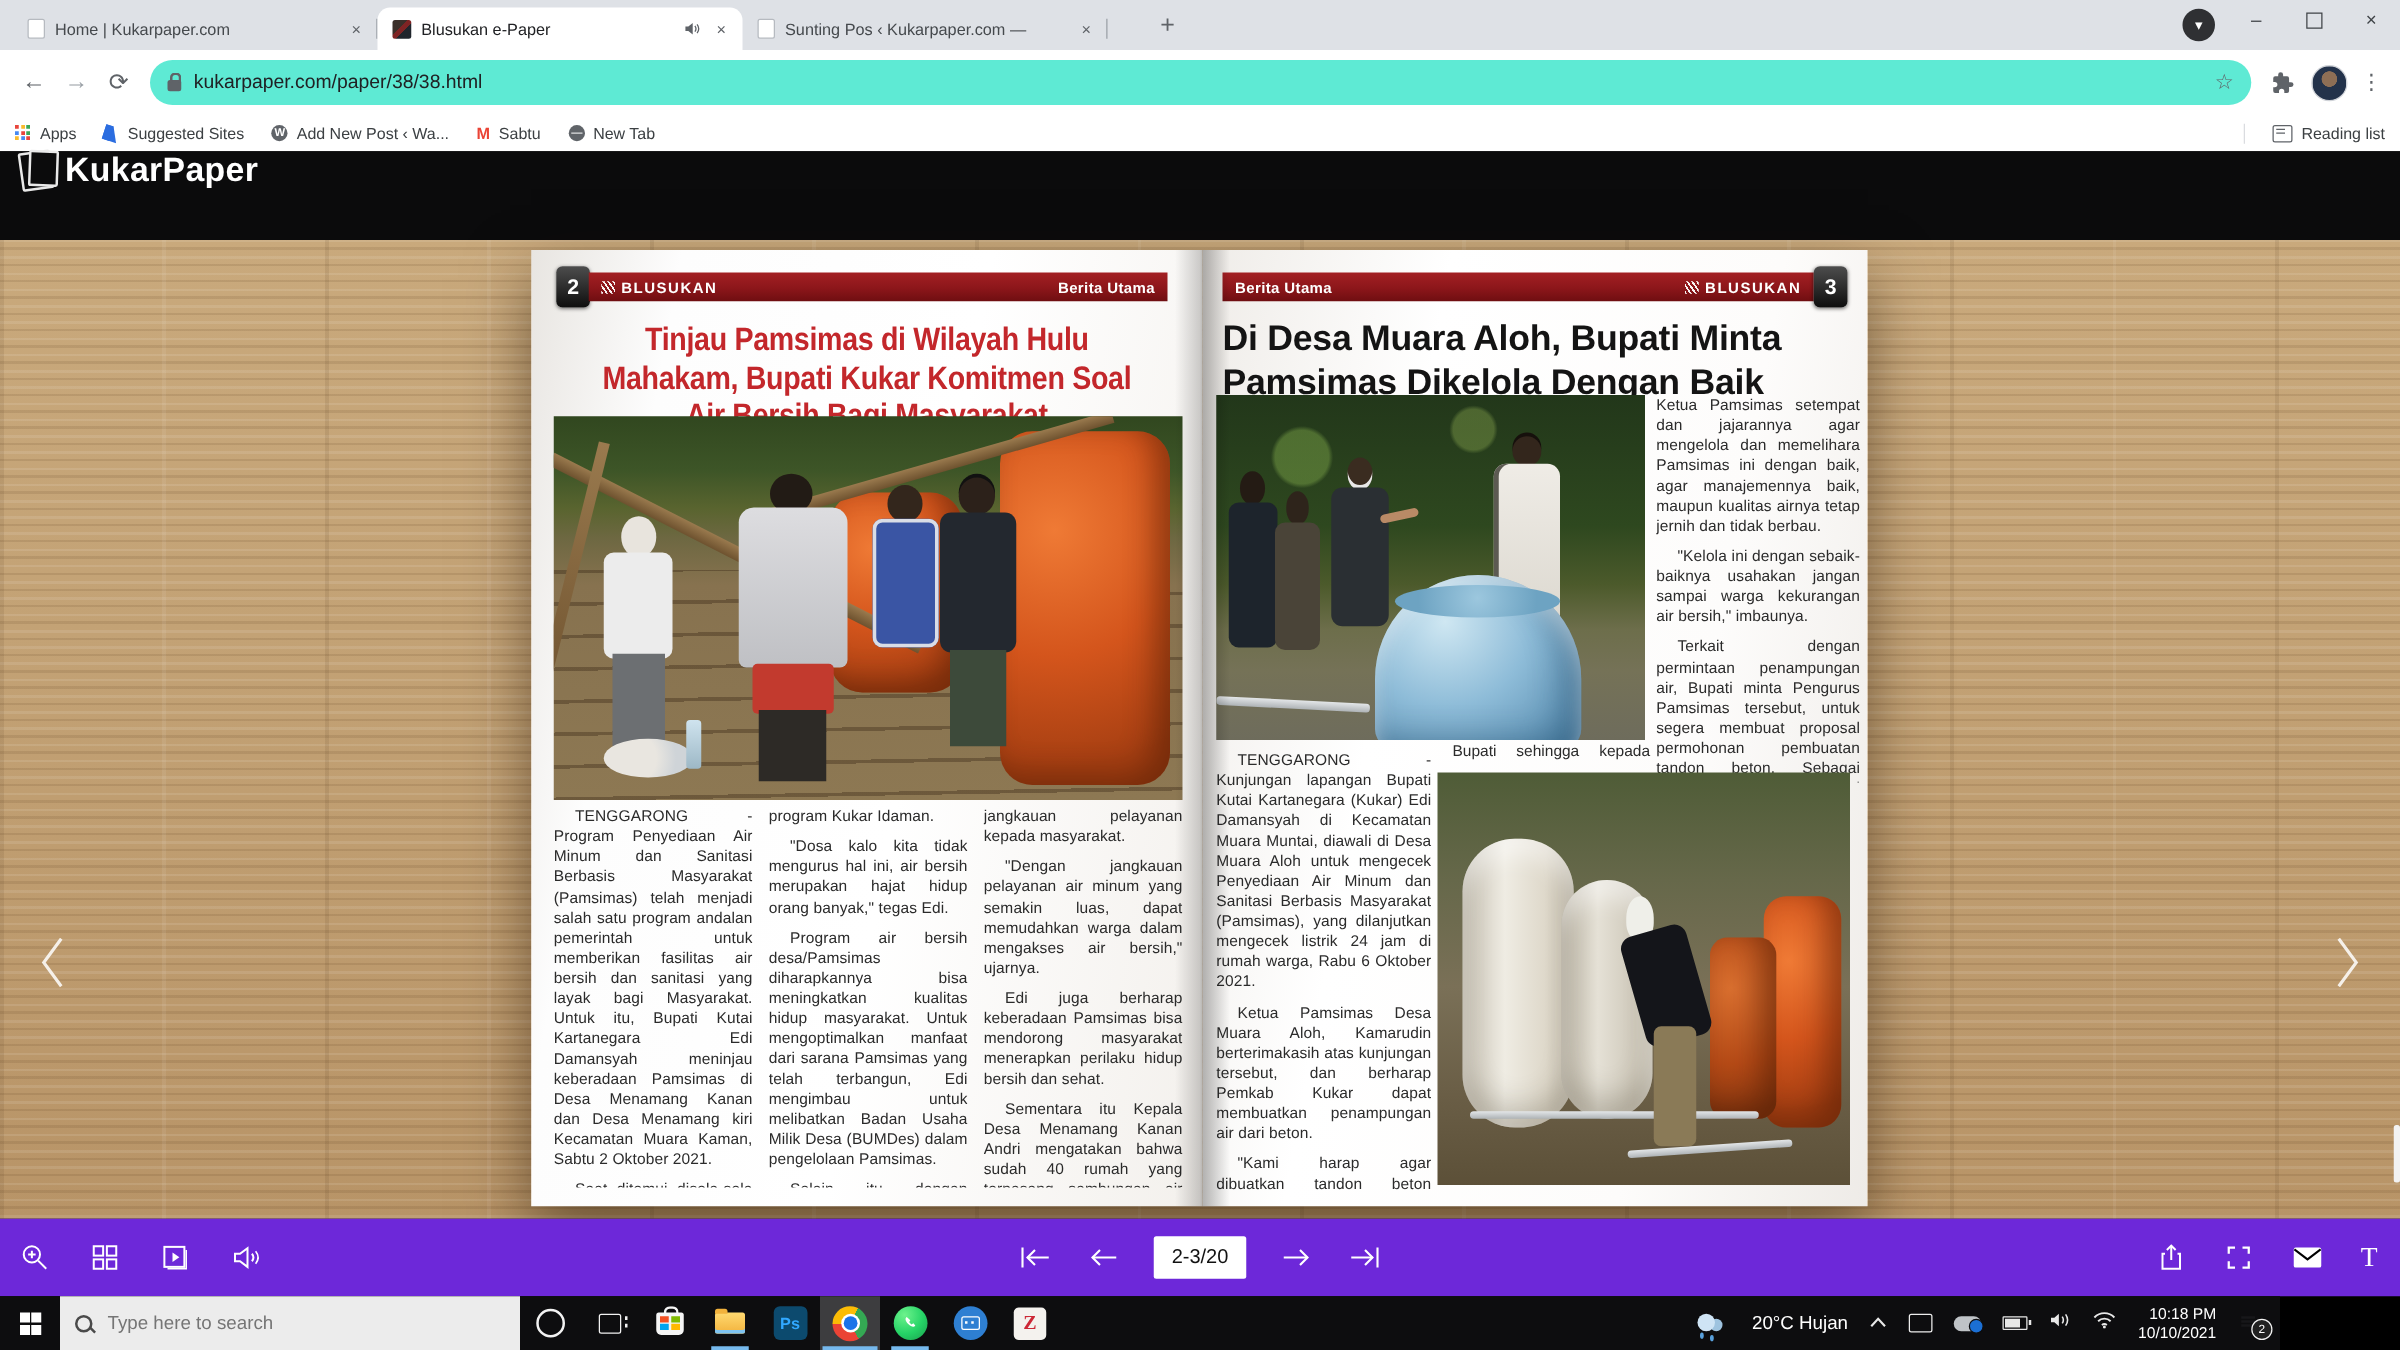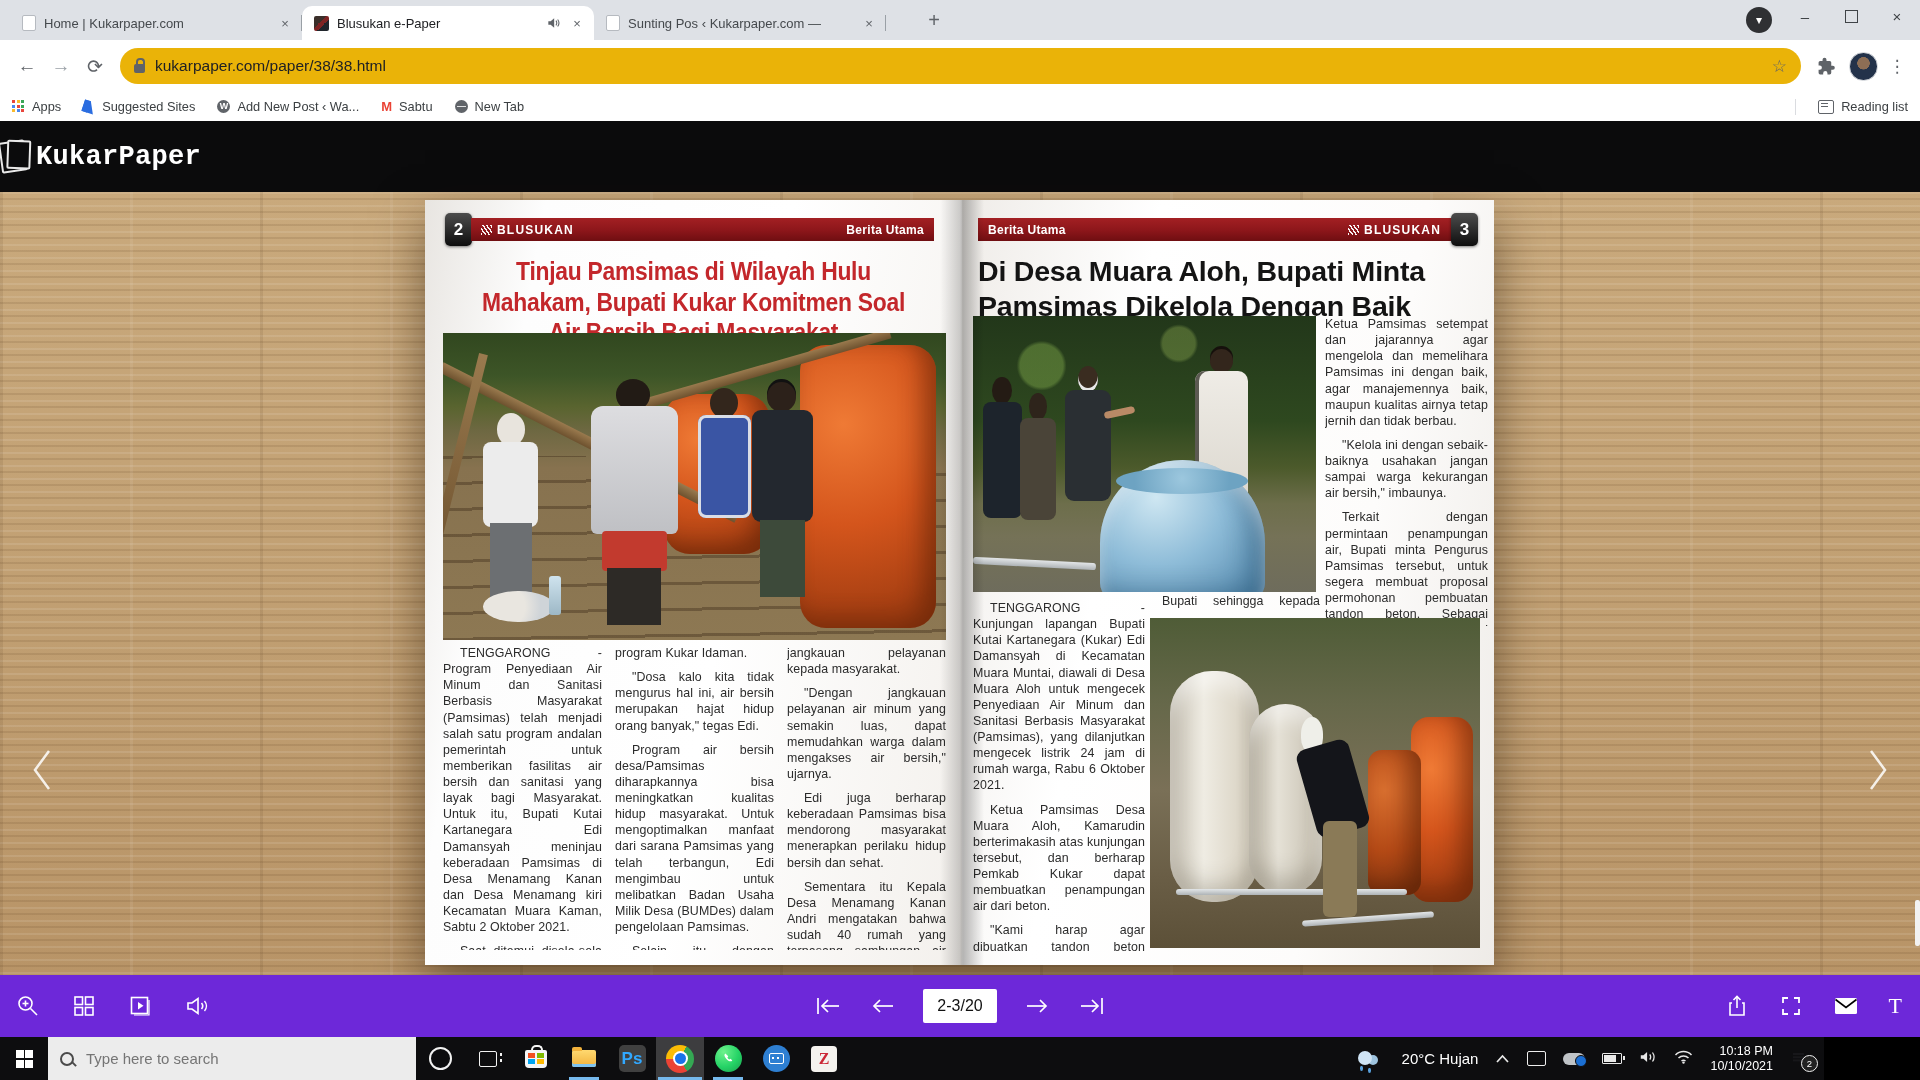--- a/index.html
+++ b/index.html
@@ -25,21 +25,21 @@
        color:#fff;display:flex;align-items:center;justify-content:center;font-size:12px;}
   .wctl{position:absolute;top:0;height:32px;width:46px;display:flex;align-items:center;justify-content:center;color:#3f4347;font-size:15px;}
   .wctl.min{right:92px}.wctl.max{right:46px}.wctl.cls{right:0}
   .restore{width:11px;height:11px;border:1.5px solid #3f4347;position:relative;background:#dee1e6;}
   .restore::before{content:"";position:absolute;left:2px;top:-4px;width:11px;height:11px;border:1.5px solid #3f4347;z-index:-1;}
 
   
   .urlbar{position:absolute;top:40px;left:0;width:1920px;height:52px;background:#fff;display:flex;align-items:center;padding:0 10px;box-sizing:border-box;}
   .navbtn{width:34px;height:34px;display:flex;align-items:center;justify-content:center;font-size:19px;color:#5f6368;}
   .navbtn.fwd{color:#9aa0a6;}
-  .omnibox{flex:1;height:36px;background:#eab308;border-radius:18px;margin:0 8px;display:flex;align-items:center;padding:0 14px;gap:10px;justify-content:flex-end;}
+  .omnibox{flex:1;height:36px;background:#5eead4;border-radius:18px;margin:0 8px;display:flex;align-items:center;padding:0 14px;gap:10px;justify-content:flex-end;}
   .padlock{width:11px;height:9px;border-radius:2px;background:#5f6368;position:relative;margin-top:4px;}
   .padlock::before{content:"";position:absolute;left:1.5px;top:-6px;width:5px;height:6px;border:2px solid #5f6368;border-bottom:none;border-radius:4px 4px 0 0;}
   .urltext{font-size:15.5px;color:#202124;flex:1;}
   .star{font-size:17px;color:#5f6368;}
   .puzzle{width:34px;height:34px;display:flex;align-items:center;justify-content:center;color:#5f6368;}
   .avatar{width:27px;height:27px;border-radius:50%;background:radial-gradient(circle at 50% 38%,#8d6e55 0 28%,#23324a 30% 100%);border:1px solid #d0d3d8;margin:0 6px;}
   .kebab{width:26px;display:flex;align-items:center;justify-content:center;color:#5f6368;font-size:17px;}
 
   
   .bkbar{position:absolute;top:92px;left:0;width:1920px;height:29px;background:#fff;display:flex;align-items:center;
@@ -54,21 +54,21 @@
   .globe{width:13px;height:13px;border-radius:50%;background:#606469;position:relative;}
   .globe::before{content:"";position:absolute;left:2px;right:2px;top:5.5px;height:1.5px;background:#fff;opacity:.8;}
   .globe.wp::before{content:"W";position:static;background:none;color:#fff;font-size:9px;font-weight:bold;display:block;text-align:center;line-height:13px;opacity:1;}
   .gmailM{color:#ea4335;font-weight:bold;font-size:13px;}
   .bkspacer{flex:1;}
   .bkdivider{width:1px;height:16px;background:#dadce0;}
   .rlicon{width:14px;height:12px;border:1.5px solid #5f6368;border-radius:2px;position:relative;}
   .rlicon::before{content:"";position:absolute;left:2px;top:2px;width:7px;height:1.5px;background:#5f6368;box-shadow:0 3px 0 #5f6368;}
 
   
-  .siteheader{position:absolute;top:121px;left:0;width:1920px;height:71px;background:#0b0b0c;display:flex;align-items:center;box-sizing:border-box;font-family:Liberation Mono, monospace;}
+  .siteheader{position:absolute;top:121px;left:0;width:1920px;height:71px;background:#0b0b0c;display:flex;align-items:flex-start;padding-left:16px;box-sizing:border-box;}
   .logo{display:flex;align-items:center;gap:10px;color:#fff;}
   .logopaper{width:22px;height:27px;border:2px solid #e9e9e9;border-radius:2px;background:#0b0b0c;position:relative;transform:rotate(-8deg);}
   .logopaper::before{content:"";position:absolute;left:5px;top:-2px;width:20px;height:25px;border:2px solid #e9e9e9;border-radius:2px;transform:rotate(10deg);background:#0b0b0c;}
   .logotext{font-size:27px;font-weight:bold;letter-spacing:.3px;}
 
   
   .stage{position:absolute;top:192px;left:0;width:1920px;height:783px;
     background:
       repeating-linear-gradient(90deg,rgba(70,45,20,.10) 0 3px,rgba(0,0,0,0) 3px 130px,rgba(255,255,255,.07) 130px 133px,rgba(0,0,0,0) 133px 260px),
       repeating-linear-gradient(180deg,rgba(255,255,255,.10) 0 2px,rgba(0,0,0,0) 2px 6px,rgba(80,50,20,.12) 6px 8px,rgba(0,0,0,0) 8px 13px),
@@ -144,21 +144,21 @@
   .tb-slot.active .run{left:2px;right:2px;}
   .cortana{width:19px;height:19px;border:2.5px solid #f2f2f2;border-radius:50%;}
   .taskview{width:16px;height:14px;border:1.8px solid #f2f2f2;border-radius:2px;position:relative;}
   .taskview::after{content:"";position:absolute;right:-6px;top:1px;width:2px;height:3px;background:#f2f2f2;box-shadow:0 6px 0 #f2f2f2;}
   .storebag{width:22px;height:18px;background:#f5f5f5;border-radius:2px 2px 4px 4px;position:relative;display:grid;place-content:center;grid-template-columns:7px 7px;grid-template-rows:5px 5px;gap:1.5px;}
   .storebag::before{content:"";position:absolute;top:-5px;left:6px;width:8px;height:6px;border:2px solid #f5f5f5;border-bottom:none;border-radius:5px 5px 0 0;}
   .storebag i:nth-child(1){background:#f25022}.storebag i:nth-child(2){background:#7fba00}
   .storebag i:nth-child(3){background:#00a4ef}.storebag i:nth-child(4){background:#ffb900}
   .folder{width:24px;height:17px;border-radius:2px;background:linear-gradient(180deg,#ffd970 0,#f2b23c 100%);position:relative;box-shadow:inset 0 -3px 0 #7ec3f0;}
   .folder::before{content:"";position:absolute;top:-3px;left:0;width:10px;height:4px;border-radius:2px 2px 0 0;background:#f2b23c;}
-  .psbadge{width:27px;height:27px;border-radius:5px;background:#404040;color:#31a8ff;font-weight:bold;font-size:17px;display:flex;align-items:center;justify-content:center;}
+  .psbadge{width:27px;height:27px;border-radius:5px;background:#0c4a6e;color:#31a8ff;font-weight:bold;font-size:13px;display:flex;align-items:center;justify-content:center;}
   .chromeicon{width:28px;height:28px;border-radius:50%;background:conic-gradient(from 150deg,#ea4335 0 33%,#fbbc05 33% 66%,#34a853 66% 100%);position:relative;}
   .chromeicon::before{content:"";position:absolute;left:50%;top:50%;width:15px;height:15px;margin:-7.5px;border-radius:50%;background:#fff;}
   .chromeicon::after{content:"";position:absolute;left:50%;top:50%;width:11px;height:11px;margin:-5.5px;border-radius:50%;background:#1a73e8;border:0;}
   .waicon{width:27px;height:27px;border-radius:50%;background:radial-gradient(circle at 32% 26%,#6df28c 0,#25d366 55%,#1b9e4d 100%);display:flex;align-items:center;justify-content:center;}
   .robicon{width:27px;height:27px;border-radius:50%;background:#2e7fd2;display:flex;align-items:center;justify-content:center;}
   .robhead{width:13px;height:9px;border:1.8px solid #fff;border-radius:2px;position:relative;}
   .robhead::before{content:"";position:absolute;left:2px;top:2.5px;width:2px;height:2px;background:#fff;box-shadow:5px 0 0 #fff;}
   .zicon{width:26px;height:26px;border-radius:4px;background:#f4f2ee;color:#cc2836;font-weight:bold;font-size:16px;font-family:"Liberation Serif","DejaVu Serif",serif;display:flex;align-items:center;justify-content:center;}
   .tray{margin-left:auto;display:flex;align-items:center;gap:17px;padding-right:12px;color:#fff;}
   .wcloud{width:30px;height:20px;position:relative;}

